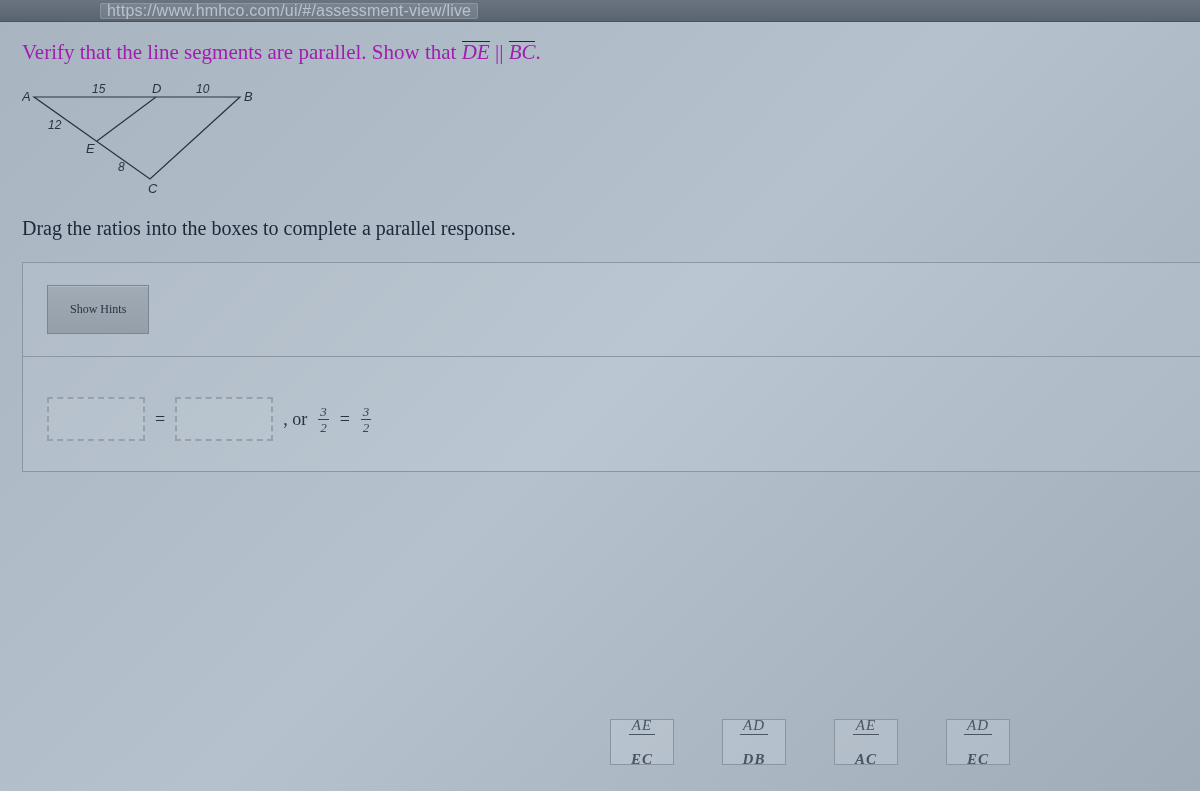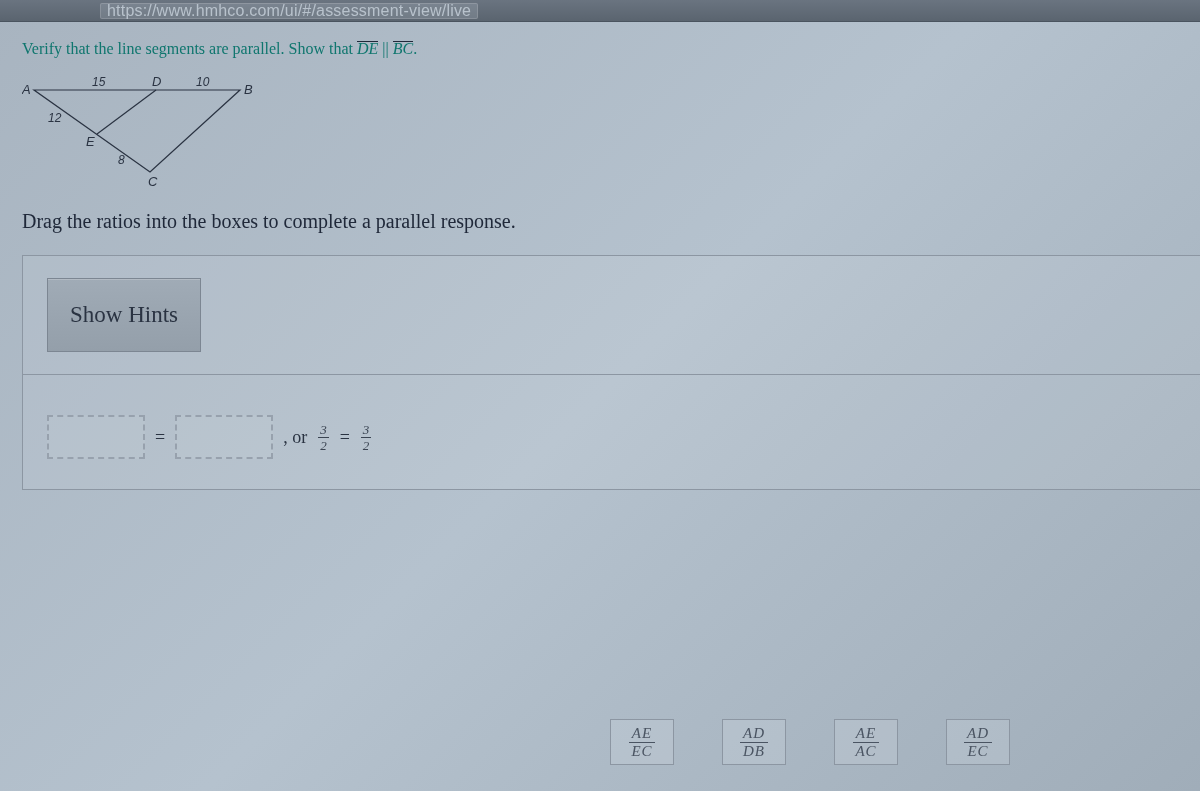--- a/index.html
+++ b/index.html
@@ -31,22 +31,22 @@
     color: #b8c2cc;
     font-family: Arial, sans-serif;
     font-size: 16px;
     letter-spacing: 0.2px;
     white-space: nowrap;
   }
   .content {
     padding: 18px 22px 0 22px;
   }
   .question {
-    font-size: 16px;
-    color: #0f766e;
+    font-size: 21px;
+    color: #a21caf;
     font-family: Georgia, serif;
     margin-bottom: 14px;
   }
   .overline {
     position: relative;
     font-style: italic;
     display: inline-block;
   }
   .overline::before {
     content: "";
@@ -69,22 +69,22 @@
     border-right: none;
   }
   .hints-row {
     padding: 22px 24px;
     border-bottom: 1px solid #8c96a2;
   }
   .hints-btn {
     display: inline-block;
     background: linear-gradient(#a0abb6, #949faa);
     border: 1px solid #7c8692;
-    padding: 23px 22px;
-    font-size: 23px;
+    padding: 16px 22px;
+    font-size: 12px;
     font-family: Georgia, serif;
     color: #2a3342;
     box-shadow: inset 0 1px 0 rgba(255,255,255,0.2);
     cursor: pointer;
   }
   .eq-row {
     padding: 40px 24px 30px 24px;
     display: flex;
     align-items: center;
     gap: 6px;
@@ -140,21 +140,21 @@
   .frac {
     display: inline-flex;
     flex-direction: column;
     align-items: center;
     font-size: 15px;
     font-style: italic;
     color: #4a5462;
     line-height: 1;
   }
   .frac .num { border-bottom: 1px solid #4a5462; padding: 0 3px 1px 3px; letter-spacing: 1px; }
-  .frac .den { padding-top: 1px; letter-spacing: 1px; }
+  .frac .den { padding-top: 17px; letter-spacing: 1px; font-weight: bold; }
   svg text {
     font-family: Arial, sans-serif;
     font-style: italic;
     fill: #2a3342;
   }
 </style>
 </head>
 <body>
 
 <div class="addr-bar">

